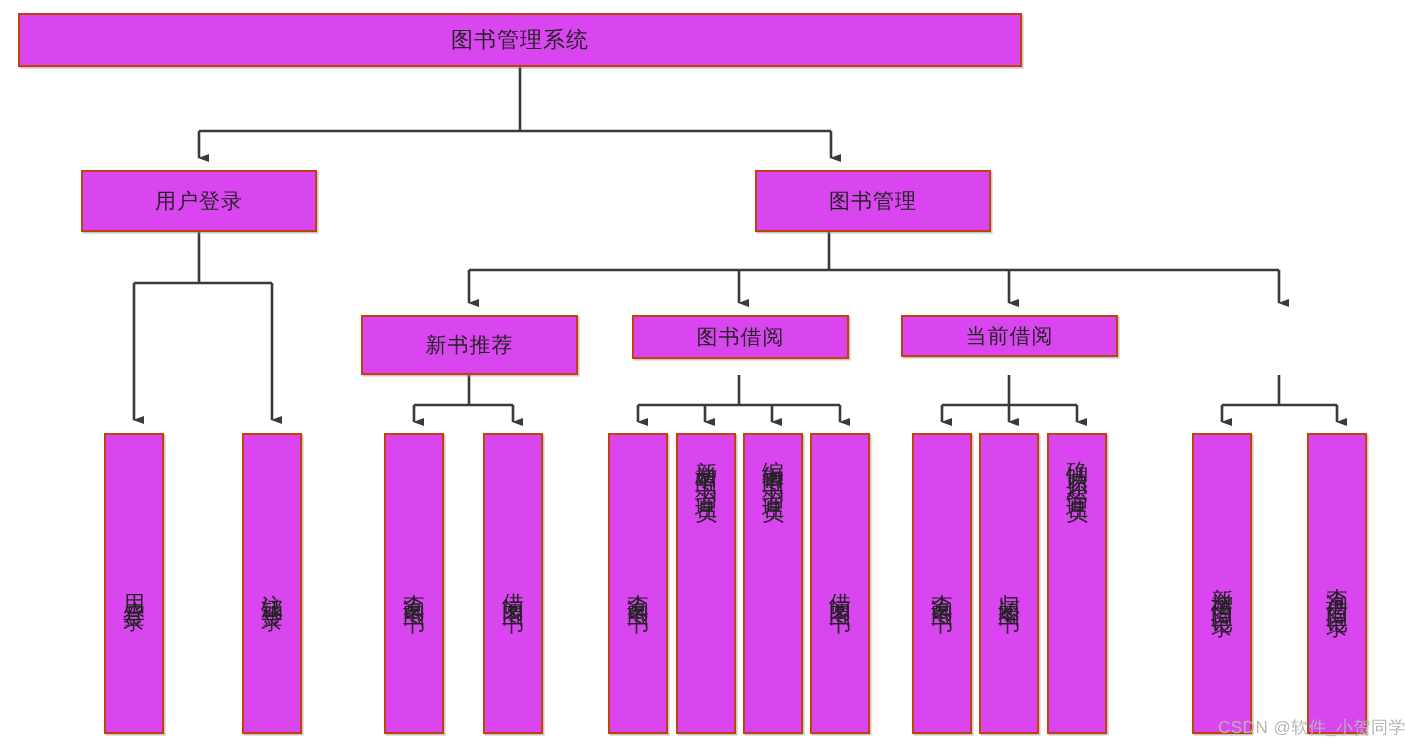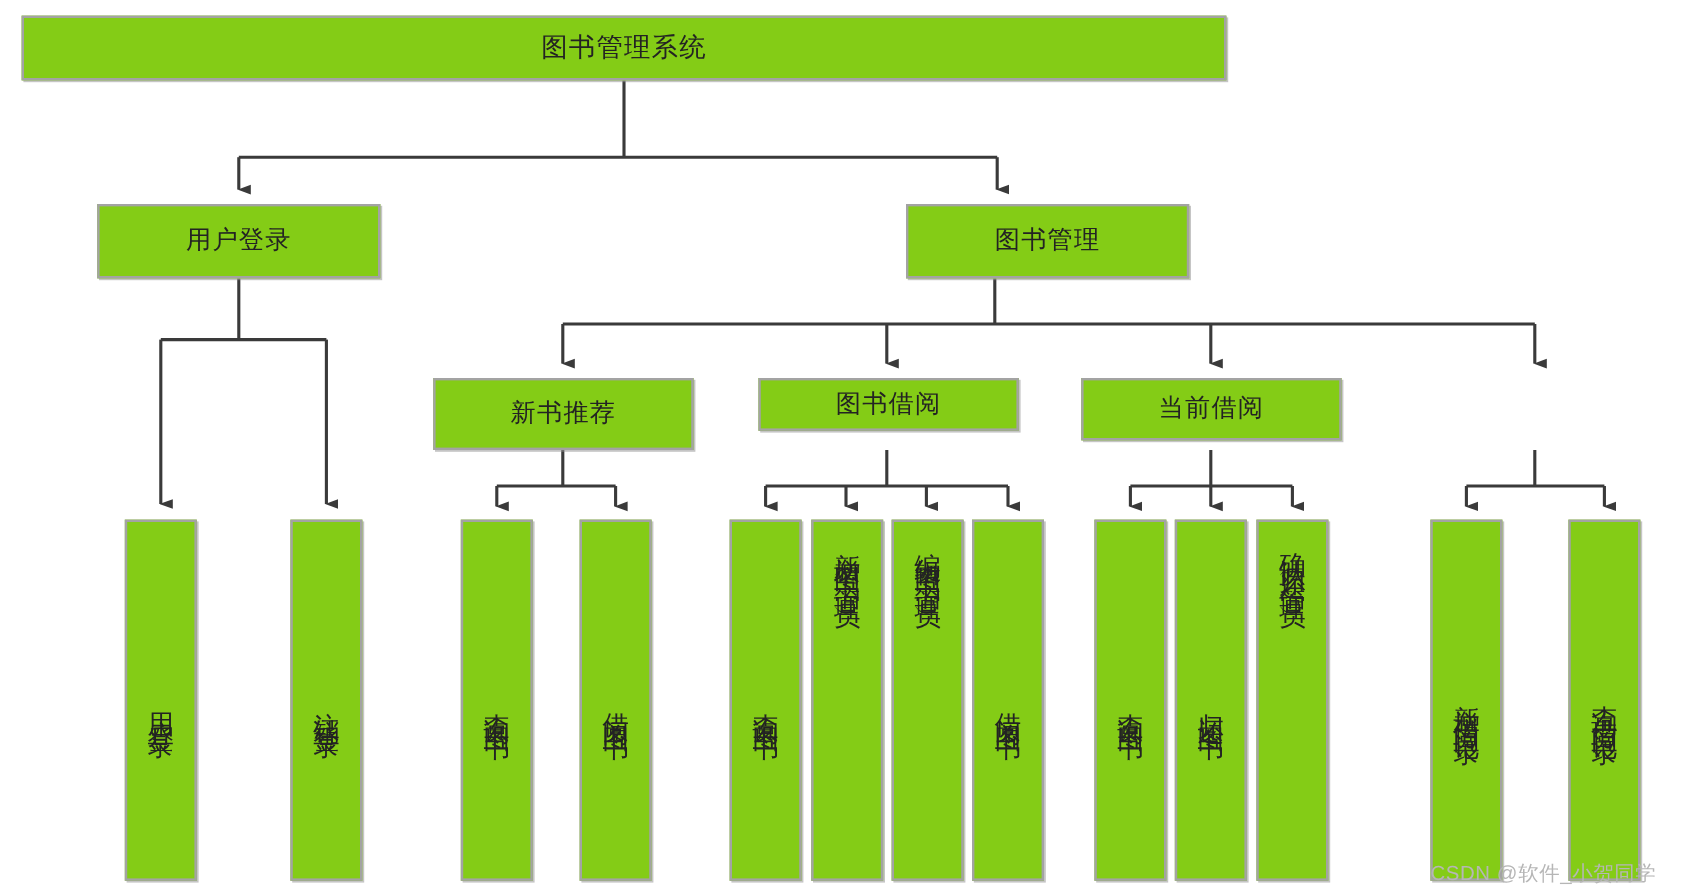--- a/index.html
+++ b/index.html
@@ -22,22 +22,22 @@
     position: absolute;
     left: 0;
     top: 0;
     width: 1405px;
     height: 747px;
     pointer-events: none;
   }
   .node {
     position: absolute;
     box-sizing: border-box;
-    border: 2px solid #a3a3a3;
-    background: #84cc16;
+    border: 2px solid #c2410c;
+    background: #d946ef;
     display: flex;
     align-items: center;
     justify-content: center;
     box-shadow: 1.5px 1.5px 0 rgba(150,150,150,0.55);
   }
   .node .lbl {
     font-size: 21px;
     line-height: 1.18;
     letter-spacing: 1px;
     color: #232323;
@@ -63,20 +63,21 @@
   }
   .node.leaf.center .lbl {
     align-self: center;
   }
   .watermark {
     position: absolute;
     font-size: 17px;
     color: #b6b6b6;
     white-space: nowrap;
     letter-spacing: 0.5px;
+    padding-left: 26px;
   }
 </style>
 </head>
 <body>
 
 <div id="canvas">
 
   <svg class="wires" viewBox="0 0 1405 747">
     <defs>
       <marker id="arrow" markerWidth="9" markerHeight="11" refX="4.5" refY="10" orient="auto" markerUnits="userSpaceOnUse">
@@ -137,21 +138,21 @@
   <div class="node lvl2" style="left:711px; top:170px; width:236px; height:62px;margin-left:44px;">
     <span class="lbl">图书管理</span>
   </div>
 
   <div class="node lvl3" style="left:361px; top:315px; width:217px; height:60px;align-items:center;">
     <span class="lbl">新书推荐</span>
   </div>
   <div class="node lvl3" style="left:632px; top:315px; width:217px; height:44px;">
     <span class="lbl">图书借阅</span>
   </div>
-  <div class="node lvl3" style="left:901px; top:315px; width:217px; height:52px;">
+  <div class="node lvl3" style="left:901px; top:315px; width:217px; height:42px;">
     <span class="lbl">当前借阅</span>
   </div>
 
   <div class="node leaf center" style="left:104px; top:433px; width:60px; height:301px;">
     <span class="lbl">用户登录</span>
   </div>
   <div class="node leaf center" style="left:242px; top:433px; width:60px; height:301px;">
     <span class="lbl">注销登录</span>
   </div>
 

